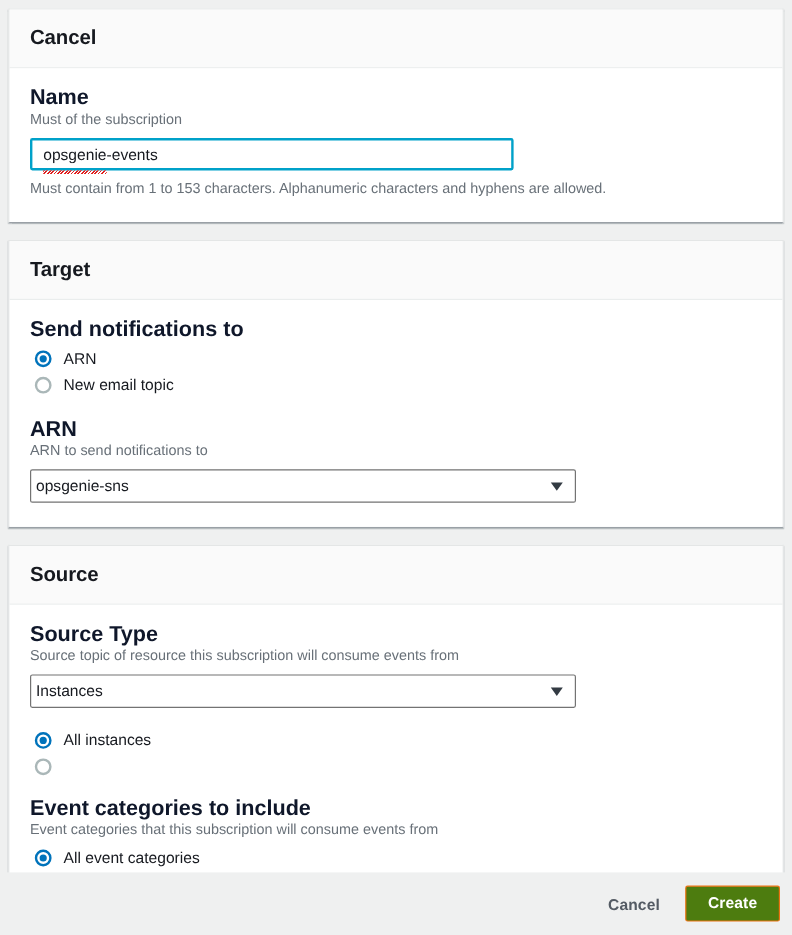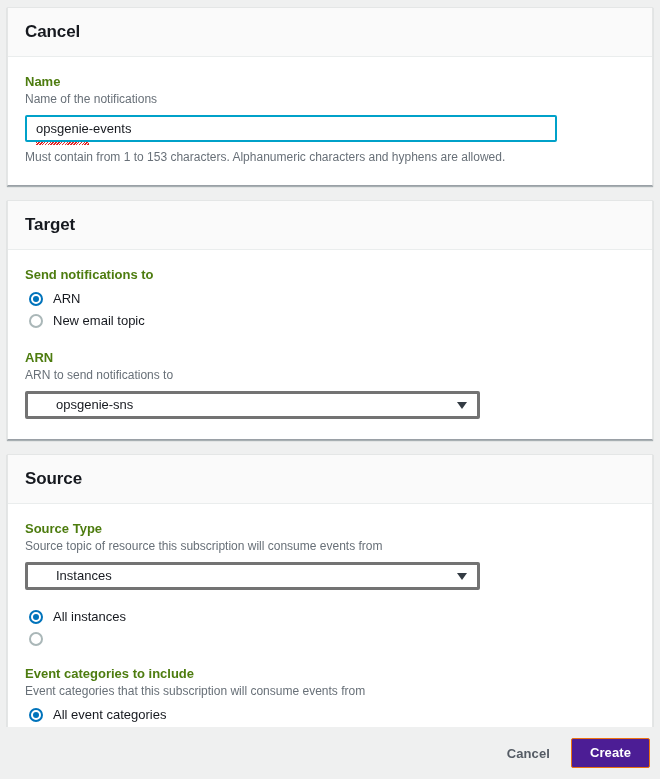--- a/index.html
+++ b/index.html
@@ -47,37 +47,37 @@
     line-height: 22px;
   }
   .card-body {
     padding: 16px 17px 20px 17px;
     background: #ffffff;
   }
 
   
   .field { margin-bottom: 0; }
   .field-label {
-    font-size: 13px;
+    font-size: 18px;
     font-weight: bold;
-    color: #4d7c0f;
+    color: #0f172a;
     line-height: 17px;
     display: block;
   }
   .field-desc {
     font-size: 12px;
     color: #687078;
     line-height: 16px;
     display: block;
     margin-top: 1px;
   }
 
   .text-input {
     display: block;
-    width: 532px;
+    width: 403px;
     height: 27px;
     margin-top: 8px;
     padding: 0 9px;
     font-family: "Liberation Sans", sans-serif;
     font-size: 13px;
     color: #16191f;
     background: #ffffff;
     border: 2px solid #00a1c9;
     border-radius: 2px;
     outline: none;
@@ -105,25 +105,25 @@
     display: block;
   }
 
   
   .select {
     position: relative;
     width: 455px;
     height: 28px;
     margin-top: 8px;
     background: #ffffff;
-    border: 3px solid #737373;
+    border: 1px solid #737373;
     border-radius: 2px;
     display: flex;
     align-items: center;
-    padding: 0 28px;
+    padding: 0 4px;
     cursor: pointer;
   }
   .select-value {
     font-size: 13px;
     color: #16191f;
     line-height: 26px;
   }
   .caret {
     position: absolute;
     right: 10px;
@@ -200,21 +200,21 @@
     padding: 6px 12px;
     margin-right: 9px;
     cursor: pointer;
     letter-spacing: 0.1px;
   }
   .btn-create {
     font-family: "Liberation Sans", sans-serif;
     font-size: 13px;
     font-weight: bold;
     color: #ffffff;
-    background: #4c1d95;
+    background: #4d7c0f;
     border: 1px solid #ec7211;
     border-radius: 2px;
     padding: 0 18px;
     height: 30px;
     line-height: 28px;
     cursor: pointer;
     letter-spacing: 0.1px;
   }
 </style>
 </head>
@@ -222,21 +222,21 @@
 
 <div class="page">
 
   <section class="card">
     <div class="card-header">
       <h2 class="card-title">Cancel</h2>
     </div>
     <div class="card-body">
       <div class="field">
         <span class="field-label">Name</span>
-        <span class="field-desc">Name of the notifications</span>
+        <span class="field-desc">Must of the subscription</span>
         <div class="input-wrap">
           <input class="text-input" type="text" value="opsgenie-events" style="">
           <span class="squiggle"></span>
         </div>
         <span class="help-text">Must contain from 1 to 153 characters. Alphanumeric characters and hyphens are allowed.</span>
       </div>
     </div>
   </section>
 
   <section class="card">

